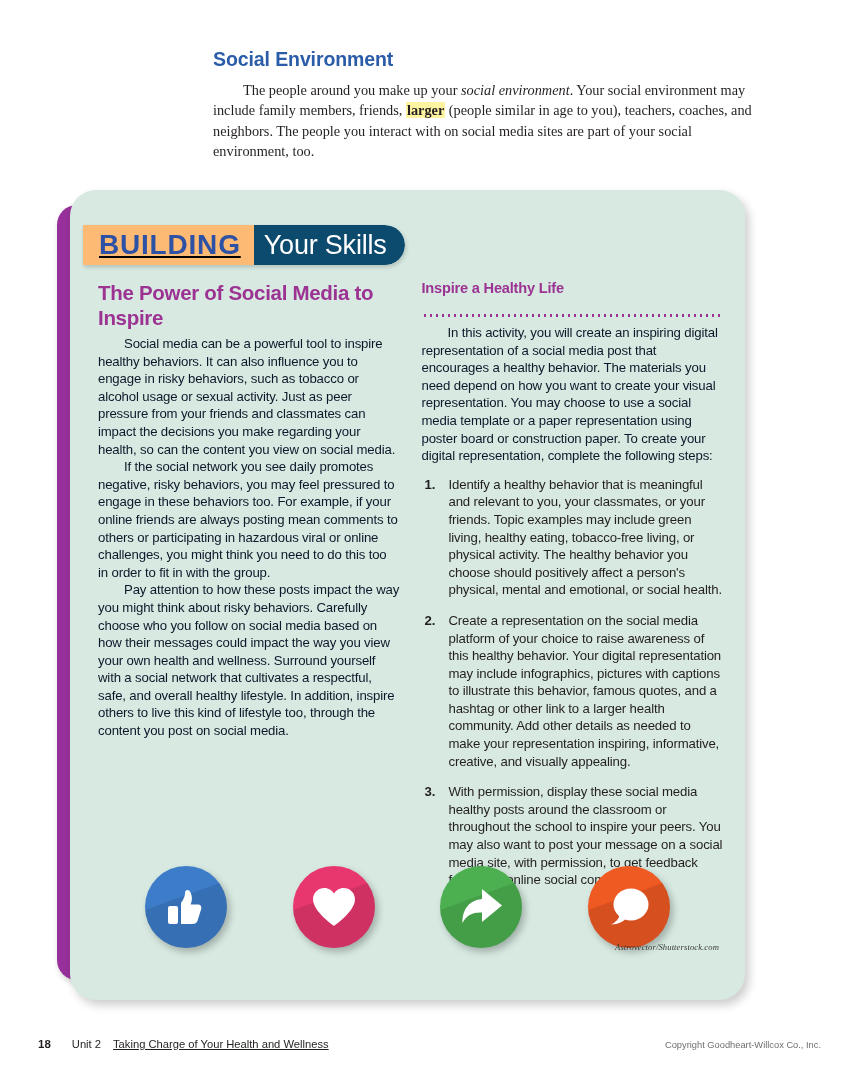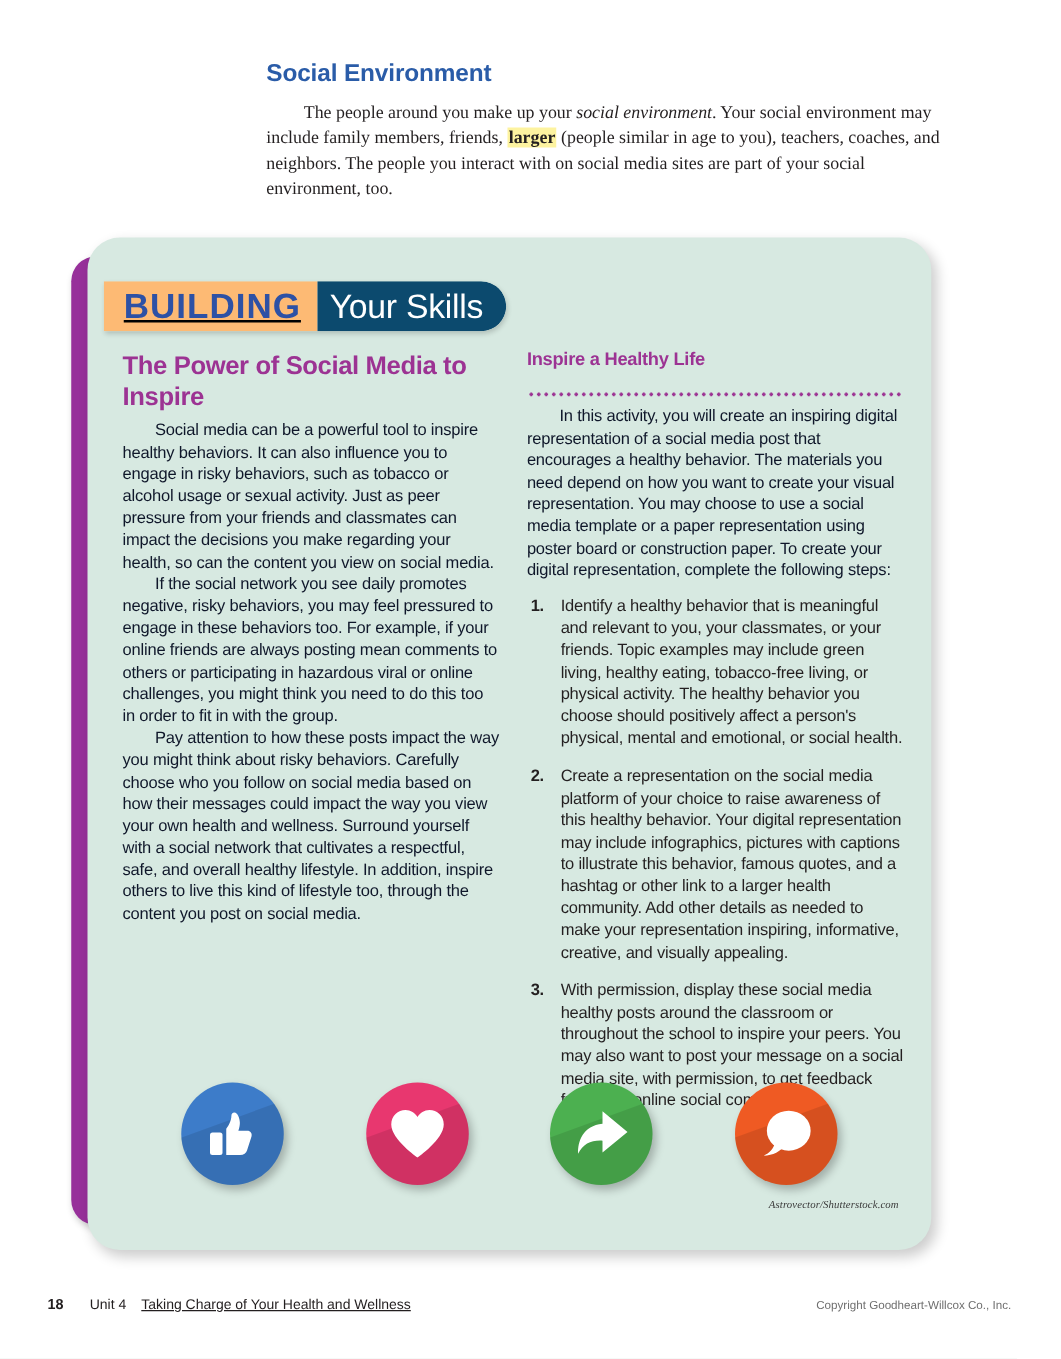--- a/index.html
+++ b/index.html
@@ -218,35 +218,35 @@
     transform: rotate(-20deg);
   }
   .ic-like    { background: #3d7cc9; }
   .ic-heart   { background: #e8376f; }
   .ic-share   { background: #4cb050; }
   .ic-comment { background: #ef5a23; }
 
   .credit {
     position: absolute;
     right: 26px;
-    bottom: 32px;
+    bottom: 48px;
     font-family: "Liberation Serif", serif;
     font-style: italic;
     font-size: 8.6px;
     color: #3a3a3a;
     letter-spacing: 0.1px;
   }
 
   
   .footer {
     position: absolute;
     left: 0;
     top: 1038px;
     width: 849px;
-    padding: 0 40px 0 38px;
+    padding: 0 28px 0 38px;
     display: flex;
     align-items: baseline;
   }
   .pg-num {
     font-size: 11.5px;
     font-weight: bold;
     color: #231f20;
     margin-right: 21px;
   }
   .unit-label {
@@ -354,16 +354,16 @@
 
     </div>
 
     <div class="credit">Astrovector/Shutterstock.com</div>
 
   </div>
 </div>
 
 <div class="footer">
   <span class="pg-num">18</span>
-  <span class="unit-label">Unit 4</span>
+  <span class="unit-label">Unit 2</span>
   <span class="chapter-label">Taking Charge of Your Health and Wellness</span>
   <span class="copyright">Copyright Goodheart-Willcox Co., Inc.</span>
 </div>
 
 </body></html>

